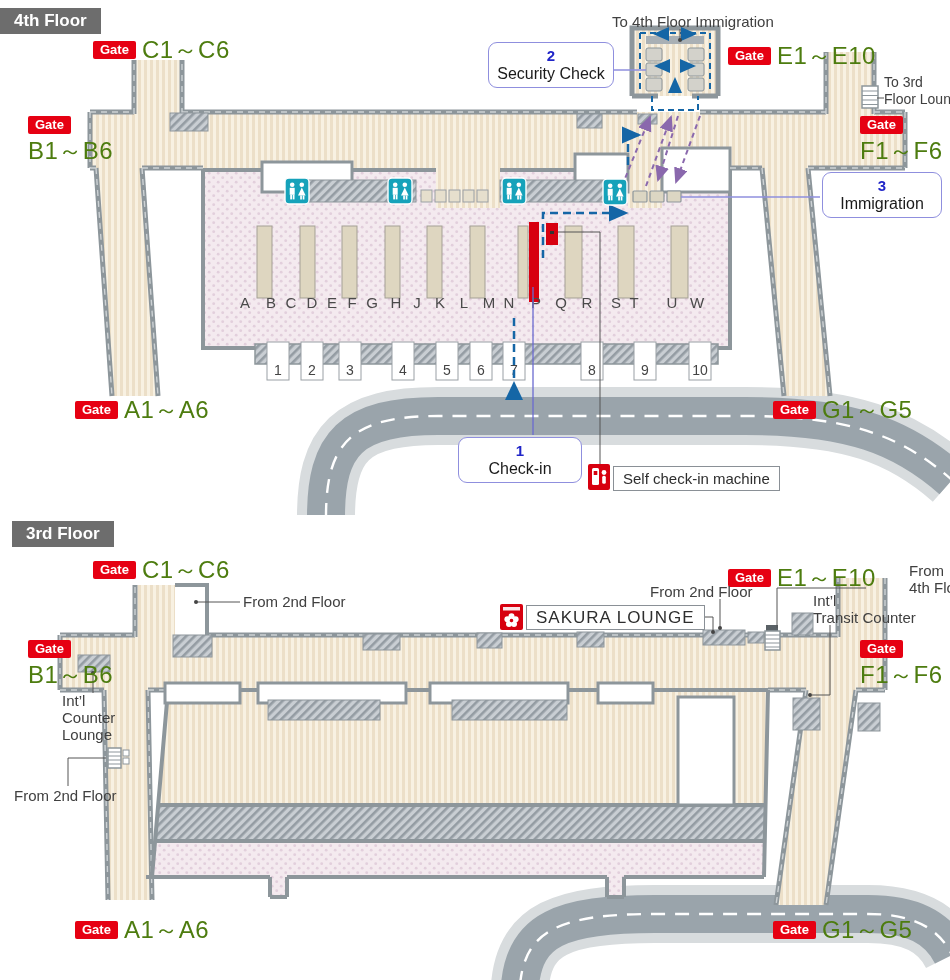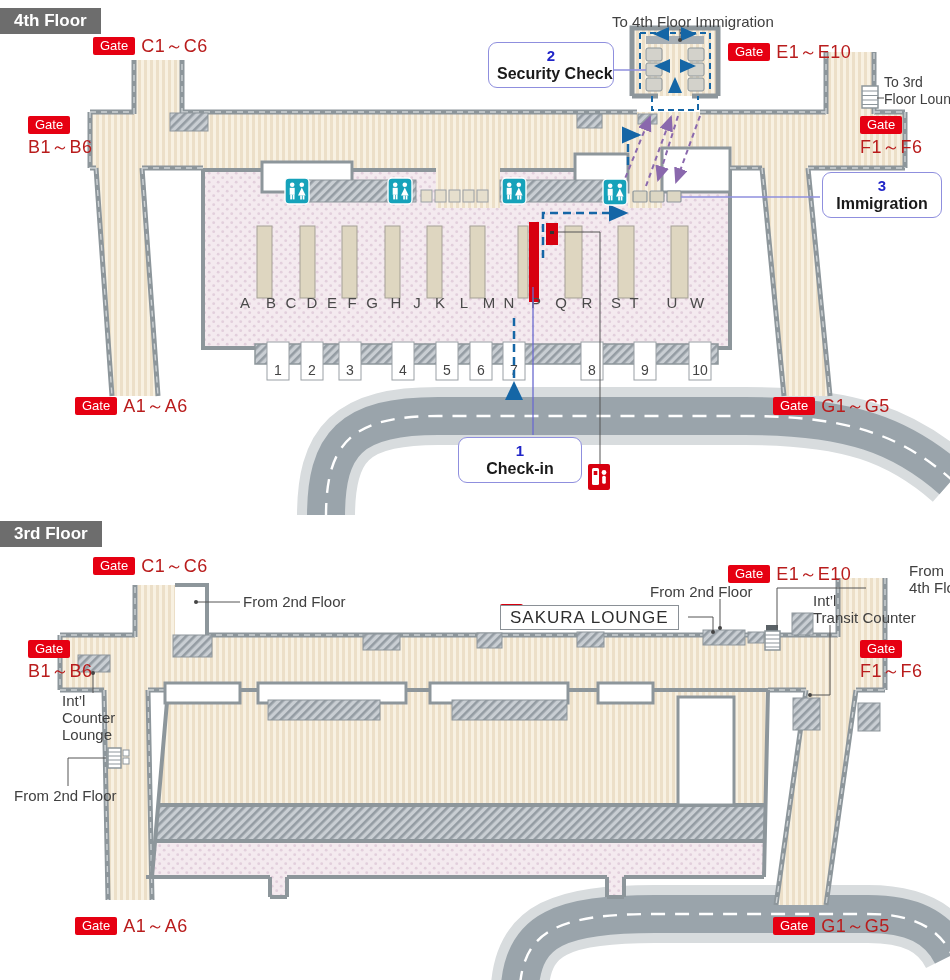--- a/index.html
+++ b/index.html
@@ -3,27 +3,27 @@
 <meta charset="utf-8">
 <style>
   html,body{margin:0;padding:0;background:#fff;}
   #stage{position:relative;width:950px;height:980px;overflow:hidden;background:#fff;
          font-family:"Liberation Sans","DejaVu Sans",sans-serif;}
   svg{position:absolute;left:0;display:block;}
   .floor-badge{position:absolute;background:#6d6d6d;color:#fff;font-weight:700;font-size:17px;
                line-height:20px;padding:3px 14px;}
   .gate-row{position:absolute;display:flex;align-items:center;gap:6px;}
   .gate-col{position:absolute;display:flex;flex-direction:column;align-items:flex-start;gap:1px;}
-  .gate-chip{background:#e60012;color:#fff;font-weight:400;font-size:13px;line-height:16px;
+  .gate-chip{background:#e60012;color:#fff;font-weight:700;font-size:13px;line-height:16px;
              padding:1px 7px;border-radius:2px;}
-  .gate-range{font-size:18px;color:#b91c1c;letter-spacing:.5px;white-space:nowrap;text-align:center;}
+  .gate-range{font-size:24px;color:#4d7c0f;letter-spacing:.5px;white-space:nowrap;text-align:center;}
   .callout{position:absolute;border:1.6px solid #8f8fde;border-radius:9px;background:#fff;
            text-align:center;padding:4px 8px;z-index:5;}
   .callout .num{display:block;color:#2025c8;font-weight:700;font-size:15px;line-height:17px;}
-  .callout .lbl{display:block;color:#1a1a1a;font-weight:700;font-size:16px;line-height:19px;white-space:nowrap;}
+  .callout .lbl{display:block;color:#1a1a1a;font-weight:400;font-size:16px;line-height:19px;white-space:nowrap;}
   .note{position:absolute;font-size:15px;color:#404040;line-height:17px;white-space:nowrap;z-index:4;}
   .box-label{position:absolute;background:#fff;border:1px solid #8a9096;font-size:15px;color:#2e2e2e;
              padding:2px 9px;line-height:19px;white-space:nowrap;z-index:5;}
   .sakura-box{font-size:17px;letter-spacing:1px;}
   .icon-abs{position:absolute;z-index:5;}
 </style>
 </head>
 <body>
 
 <div id="stage">
@@ -417,22 +417,23 @@
 
 <div class="icon-abs" style="left:588px;top:464px">
   <svg width="22" height="26" viewBox="0 0 22 26">
     <rect width="22" height="26" rx="2" fill="#d7000f"></rect>
     <rect x="4" y="4" width="7" height="17" rx="1.5" fill="#fff"></rect>
     <rect x="5.7" y="7" width="3.6" height="4" fill="#d7000f"></rect>
     <circle cx="16" cy="8.5" r="2.4" fill="#fff"></circle>
     <rect x="14.2" y="11.8" width="3.6" height="8" rx="1.5" fill="#fff"></rect>
   </svg>
 </div>
-
-<div class="floor-badge" style="left:0;top:521px">3rd Floor</div>
+<div class="box-label" style="left:613px;top:466px">Self check-in machine</div>
+
+<div class="floor-badge" style="left:12px;top:521px">3rd Floor</div>
 
 <div class="gate-row" style="left:93px;top:554px">
   <span class="gate-chip">Gate</span>
   <span class="gate-range">C1～C6</span>
 </div>
 <div class="gate-row" style="left:728px;top:562px">
   <span class="gate-chip">Gate</span>
   <span class="gate-range">E1～E10</span>
 </div>
 <div class="gate-col" style="left:28px;top:640px">
@@ -474,15 +475,15 @@
     <rect width="23" height="26" rx="2" fill="#d7000f"></rect>
     <rect x="3" y="3" width="17" height="3.5" fill="#fff" opacity="0.9"></rect>
     <circle cx="11.5" cy="12.3" r="3" fill="#fff"></circle>
     <circle cx="7.4" cy="15.2" r="3" fill="#fff"></circle>
     <circle cx="9" cy="20" r="3" fill="#fff"></circle>
     <circle cx="14" cy="20" r="3" fill="#fff"></circle>
     <circle cx="15.6" cy="15.2" r="3" fill="#fff"></circle>
     <circle cx="11.5" cy="16.5" r="1.7" fill="#d7000f"></circle>
   </svg>
 </div>
-<div class="box-label sakura-box" style="left:500px;top:605px">SAKURA LOUNGE</div>
+<div class="box-label sakura-box" style="left:526px;top:605px">SAKURA LOUNGE</div>
 
 </div>
 
 </body></html>

